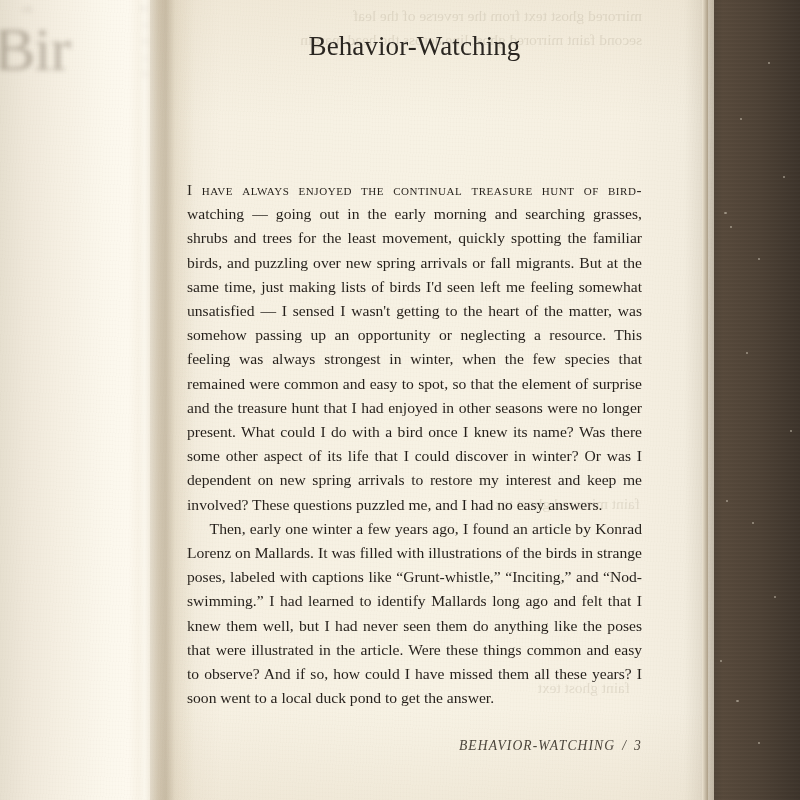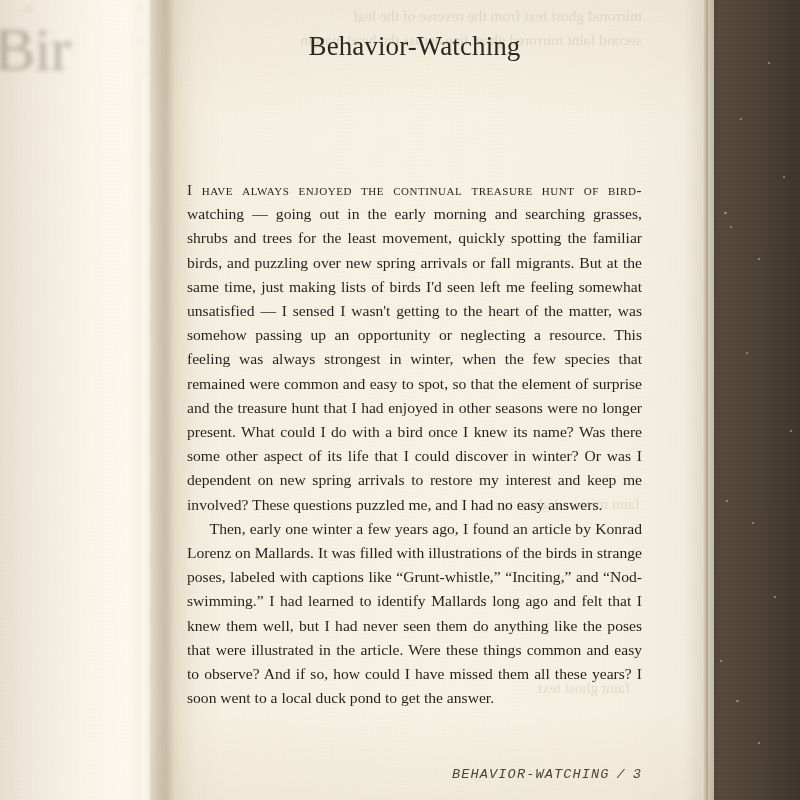--- a/index.html
+++ b/index.html
@@ -222,30 +222,30 @@
     text-indent: 0;
   }
   .smallcaps {
     font-variant: small-caps;
     letter-spacing: 0.55px;
     font-size: 15.0px;
   }
 
   .folio {
     position: absolute;
-    top: 767px;
+    top: 738px;
     left: 187px;
     width: 455px;
     text-align: right;
     font-style: italic;
     font-variant: small-caps;
     letter-spacing: 1.1px;
     font-size: 13.6px;
     color: #4a443b;
-    font-family: Liberation Mono, monospace;
+    font-family: Liberation Serif, serif;
   }
   .folio .sep { margin: 0 7px; }
 
   
   .curve-shade {
     position: absolute;
     top: 0;
     left: 150px;
     width: 70px;
     height: 800px;

